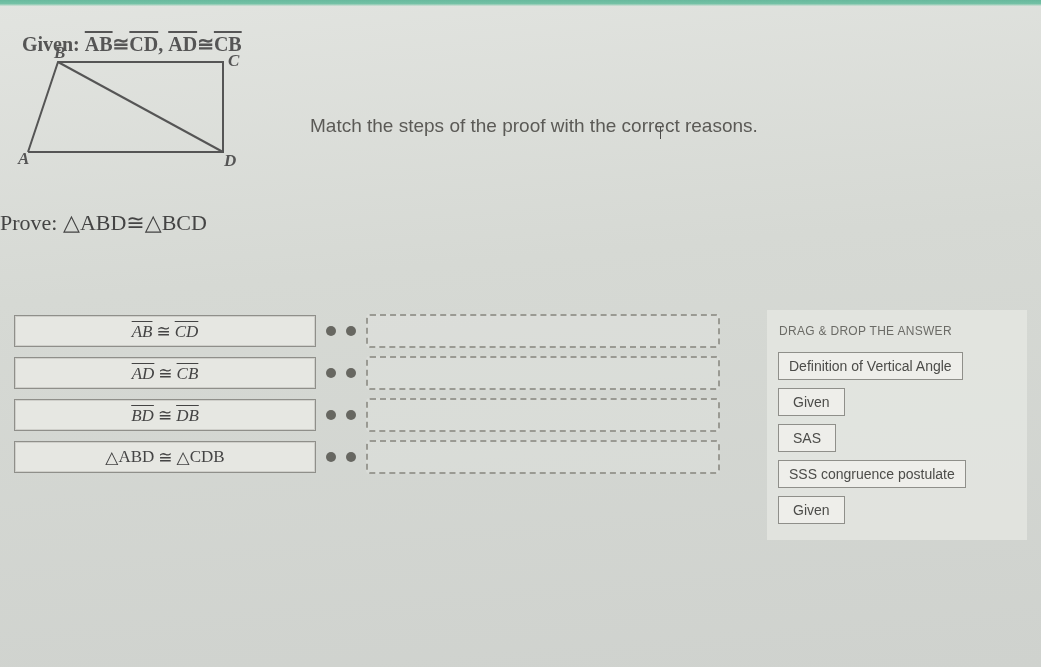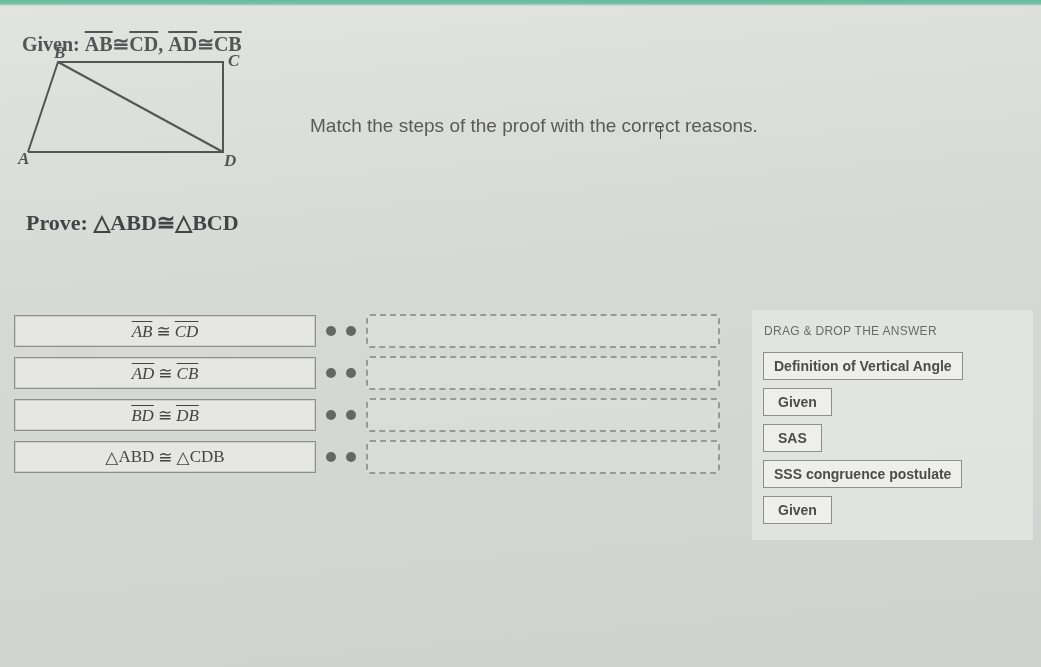--- a/index.html
+++ b/index.html
@@ -54,24 +54,24 @@
     font-family: "Times New Roman", serif;
     font-size: 17px;
     font-style: italic;
     fill: #555;
     font-weight: bold;
   }
 
   .prove-block {
     position: absolute;
     top: 210px;
-    left: 26px;
+    left: 0;
     font-family: "Times New Roman", serif;
     font-size: 22px;
-    font-weight: bold;
+    font-weight: normal;
     color: #444;
   }
 
   .instruction {
     position: absolute;
     top: 115px;
     left: 310px;
     font-size: 19px;
     color: #5b5a56;
   }
@@ -136,42 +136,41 @@
     height: 30px;
     border: 2px dashed #9a9a93;
     border-radius: 4px;
     background: rgba(255,255,255,0.15);
   }
 
   
   .palette {
     position: absolute;
     top: 310px;
-    right: 8px;
-    width: 281px;
+    right: 14px;
+    width: 260px;
     background: rgba(235,236,232,.6);
     padding: 8px 6px 12px 8px;
     box-sizing: border-box;
   }
   .palette-title {
     font-size: 12px;
     letter-spacing: .3px;
     color: #6b6b66;
     margin: 6px 0 10px 4px;
   }
   .answer-chip {
     display: inline-block;
     border: 1px solid #8f8f8a;
     background: #eeeeea;
     padding: 5px 10px;
     font-size: 14px;
     color: #4c4c49;
     margin: 4px 3px;
     cursor: move;
-    font-weight: bold;
   }
   .answer-chip.small { padding: 5px 14px; text-align: center; }
   .palette-rows { display:flex; flex-direction:column; }
   .palette-rows > div { display:flex; flex-wrap:wrap; }
 </style>
 </head>
 <body>
 <div class="page">
 
 <div class="top-strip"></div>

